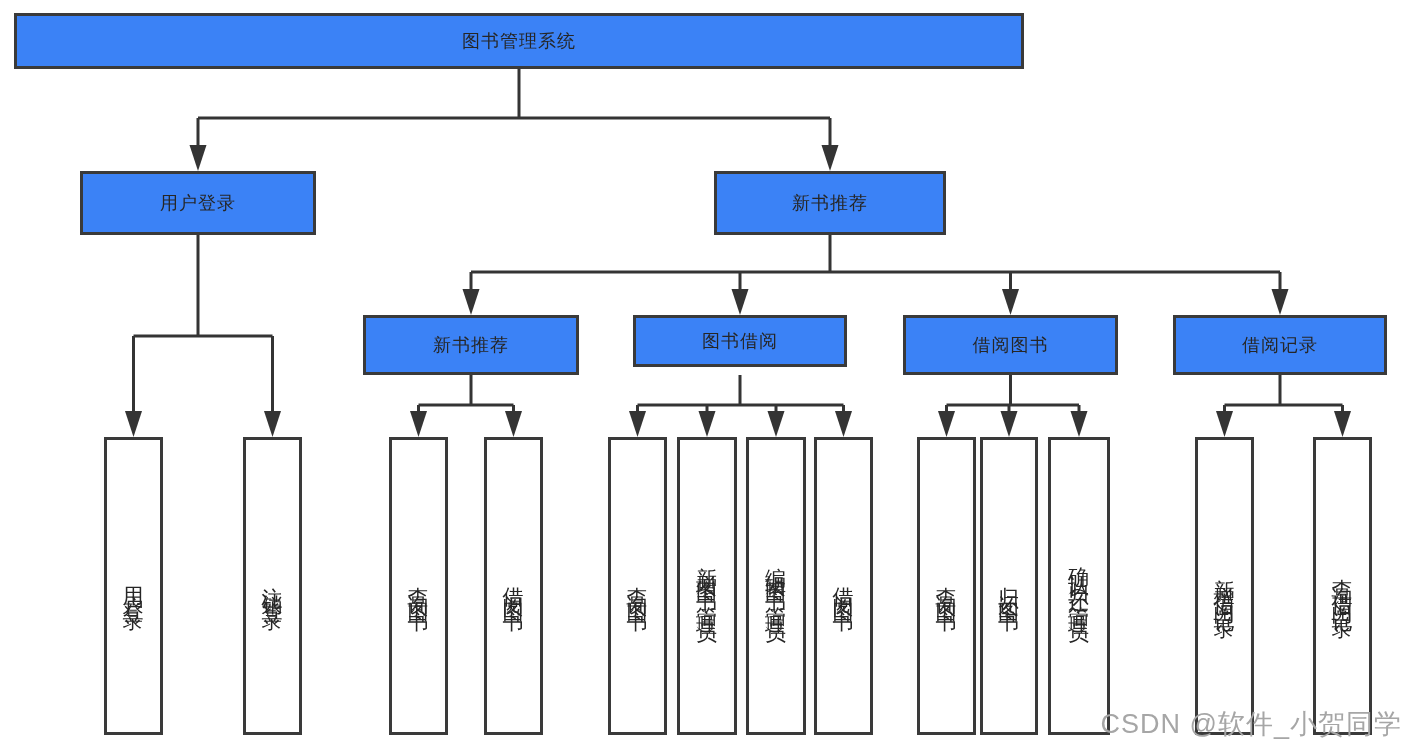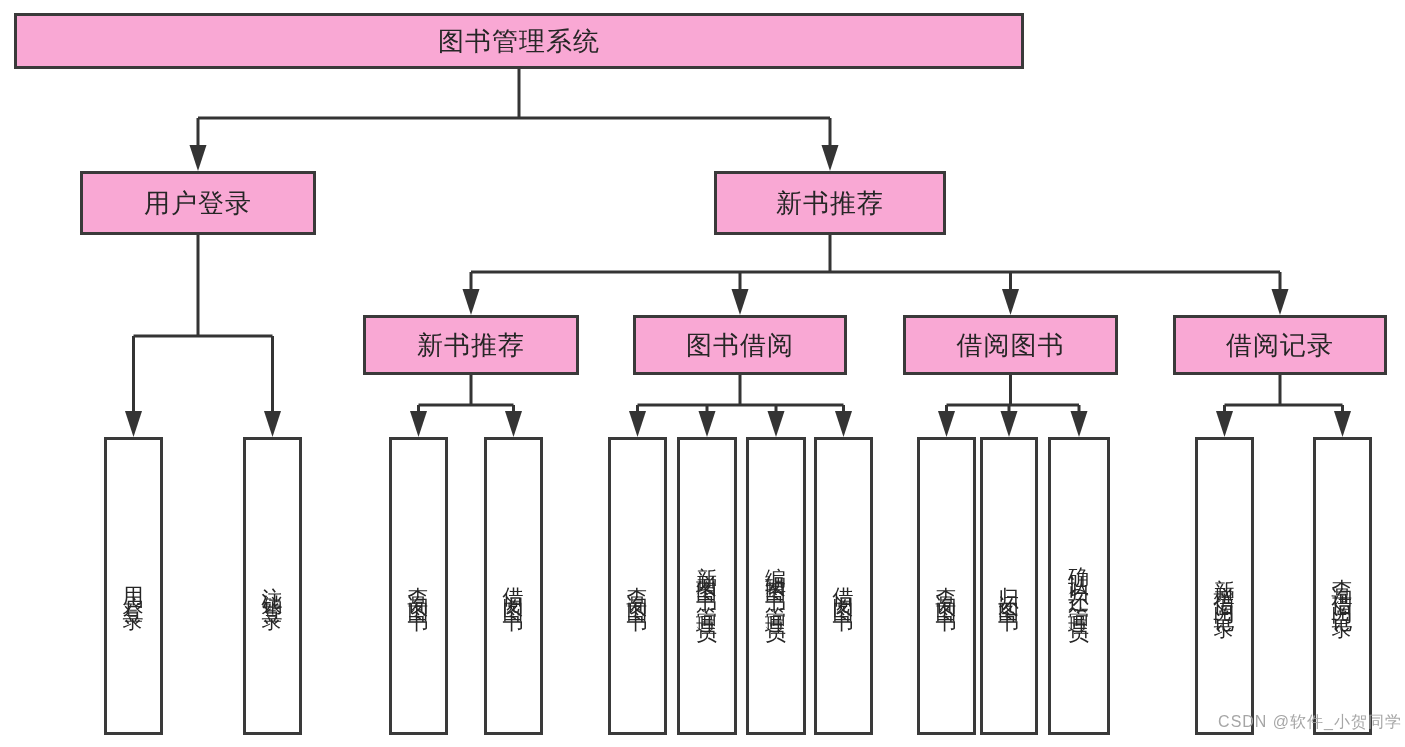--- a/index.html
+++ b/index.html
@@ -18,45 +18,45 @@
     color:var(--text);
     overflow:hidden;
   }
   svg.connectors{position:absolute;left:0;top:0;}
   svg.connectors path{stroke:var(--line);stroke-width:3;fill:none;}
   svg.connectors polygon{fill:var(--line);stroke:none;}
   .hbox{
     position:absolute;
     box-sizing:border-box;
     border:3px solid var(--border);
-    background:#f9a8d4;
+    background:#3b82f6;
     display:flex;align-items:center;justify-content:center;
-    font-size:26px;letter-spacing:1px;
+    font-size:18px;letter-spacing:1px;
     white-space:nowrap;
   }
   .vbox{
     position:absolute;
     top:437px;height:298px;width:59px;
     box-sizing:border-box;
     border:3px solid var(--border);
     background:#fff;
     display:flex;align-items:center;justify-content:center;
   }
   .vbox span{
     writing-mode:vertical-rl;
     text-orientation:mixed;
     font-size:21px;
     letter-spacing:8px;
     line-height:1;
     white-space:nowrap;
   }
   .watermark{
     position:absolute;
-    right:3px;bottom:14px;
-    font-size:16px;
+    right:3px;bottom:5px;
+    font-size:27px;
     color:var(--wm);
     letter-spacing:1px;
     z-index:5;
     white-space:nowrap;
   }
 </style>
 </head>
 <body>
 
 <div class="canvas">
@@ -89,21 +89,21 @@
     <polygon points="1216,411 1233,411 1224.5,437"></polygon>
     <polygon points="1334,411 1351,411 1342.5,437"></polygon>
   </svg>
 
   <div class="hbox" style="left:14px;top:13px;width:1010px;height:56px">图书管理系统</div>
 
   <div class="hbox" style="left:80px;top:171px;width:236px;height:64px">用户登录</div>
   <div class="hbox" style="left:714px;top:171px;width:232px;height:64px">新书推荐</div>
 
   <div class="hbox" style="left:363px;top:315px;width:216px;height:60px">新书推荐</div>
-  <div class="hbox" style="left:633px;top:315px;width:214px;height:60px">图书借阅</div>
+  <div class="hbox" style="left:633px;top:315px;width:214px;height:52px">图书借阅</div>
   <div class="hbox" style="left:903px;top:315px;width:215px;height:60px">借阅图书</div>
   <div class="hbox" style="left:1173px;top:315px;width:214px;height:60px">借阅记录</div>
 
   <div class="vbox" style="left:104px">
     <span>用户登录</span>
     </div>
   <div class="vbox" style="left:243px">
     <span>注销登录</span>
     </div>
 

